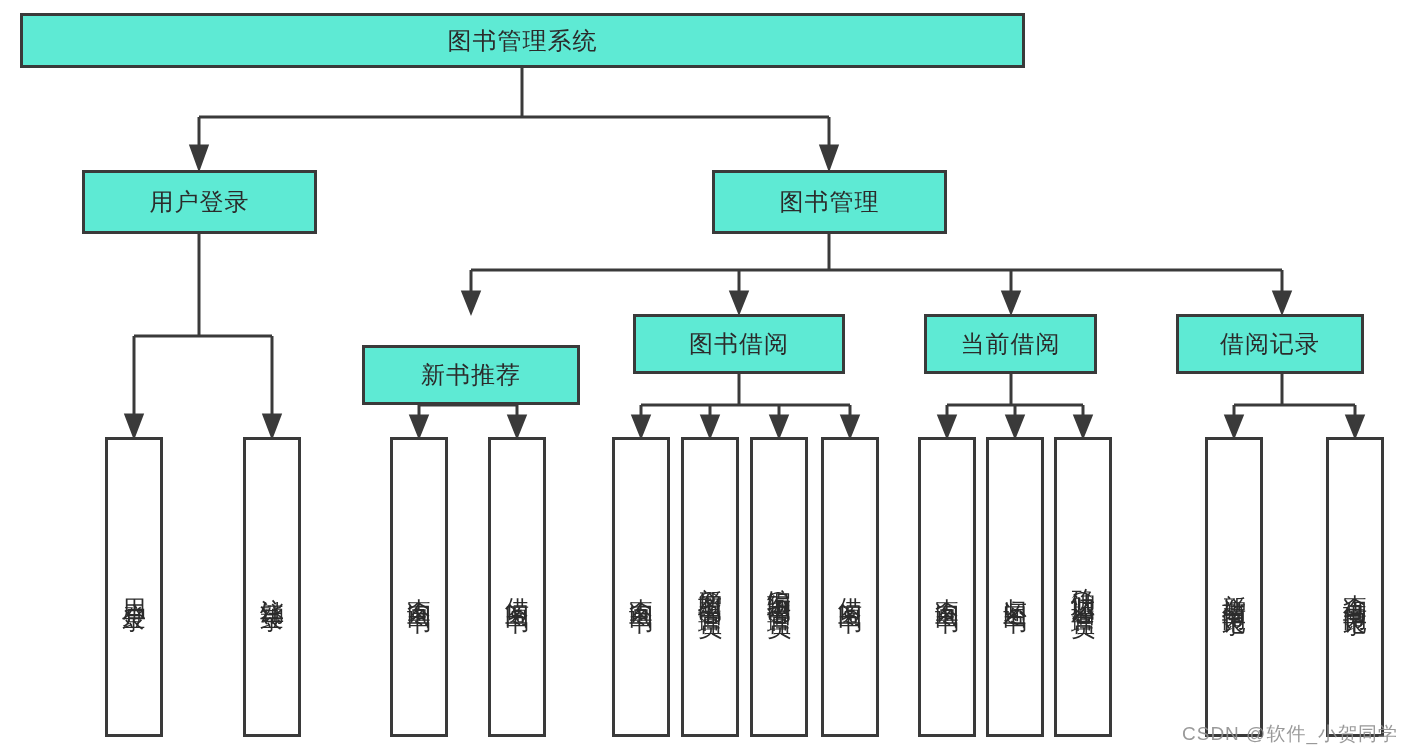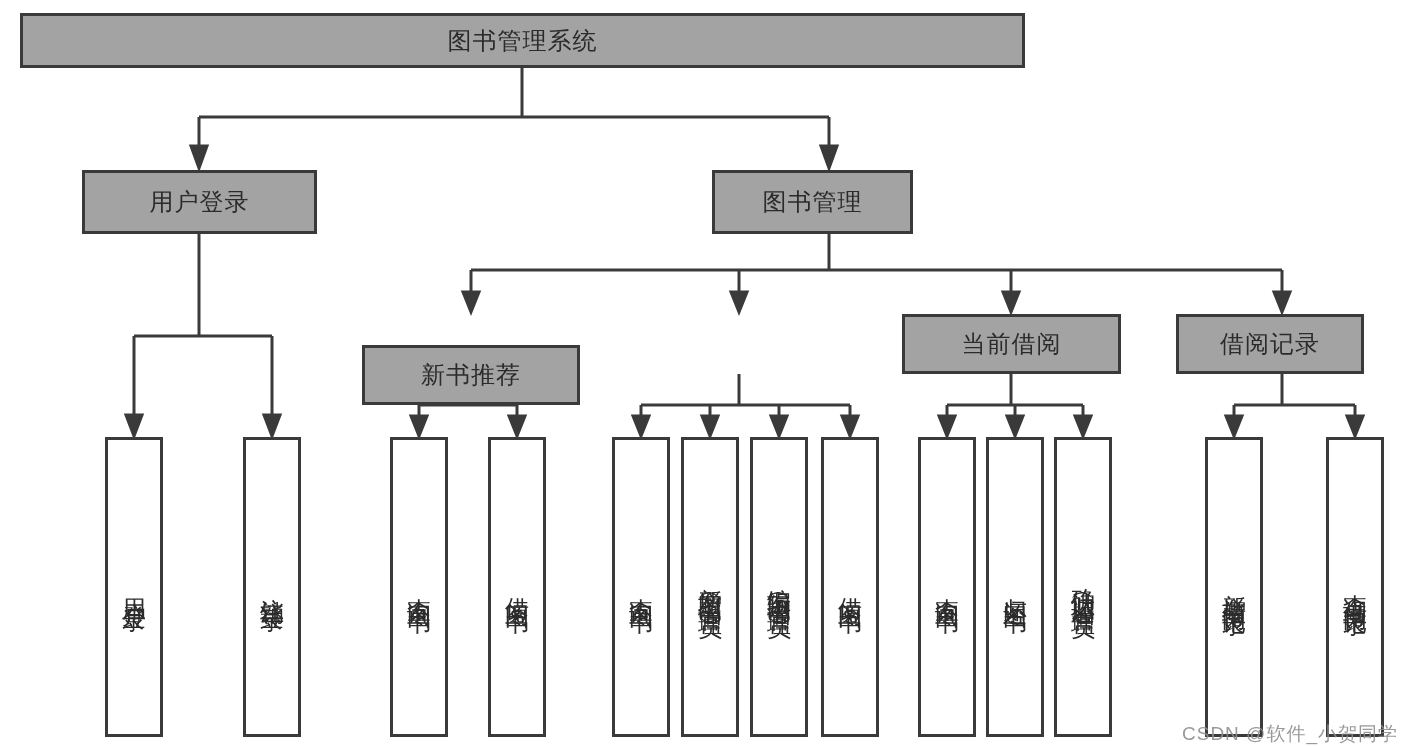--- a/index.html
+++ b/index.html
@@ -6,21 +6,21 @@
   #stage {
     position:relative; width:1405px; height:747px;
     background:#ffffff; overflow:hidden;
     font-family:"Liberation Sans", sans-serif;
     color:#2b2b2b;
   }
   #wires { position:absolute; left:0; top:0; width:1405px; height:747px; }
 
   .node {
     position:absolute; box-sizing:border-box;
-    border:3px solid #3a3a3a; background:#a3a3a3;
+    border:3px solid #3a3a3a; background:#5eead4;
     display:flex; align-items:center; justify-content:center;
     font-size:24px; letter-spacing:1px; white-space:nowrap;
   }
   .leaf {
     position:absolute; box-sizing:border-box;
     top:437px; width:58px; height:300px;
     border:3px solid #3a3a3a; background:#ffffff;
     display:flex; align-items:center; justify-content:center;
   }
   .leaf span {
@@ -114,24 +114,25 @@
         <polygon points="1226,416 1242,416 1234,436"></polygon>
         <line x1="1355" y1="405" x2="1355" y2="418"></line>
         <polygon points="1347,416 1363,416 1355,436"></polygon>
       </g>
     </g>
   </svg>
 
   <div class="node" style="left:20px; top:13px; width:1005px; height:55px;">图书管理系统</div>
 
   <div class="node lvl2" style="left:82px; width:235px;">用户登录</div>
-  <div class="node lvl2" style="left:712px; width:201px;">图书管理</div>
+  <div class="node lvl2" style="left:712px; width:235px;">图书管理</div>
 
   <div class="node lvl3" style="left:362px; width:218px;margin-top:31px;">新书推荐</div>
-  <div class="node lvl3" style="left:902px; width:219px;">当前借阅</div>
+  <div class="node lvl3" style="left:633px; width:212px;">图书借阅</div>
+  <div class="node lvl3" style="left:924px; width:173px;">当前借阅</div>
   <div class="node lvl3" style="left:1176px; width:188px;">借阅记录</div>
 
   <div class="leaf" style="left:105px;">
     <span>用户登录</span>
   </div>
   <div class="leaf" style="left:243px;">
     <span>注销登录</span>
   </div>
 
   <div class="leaf" style="left:390px;">

